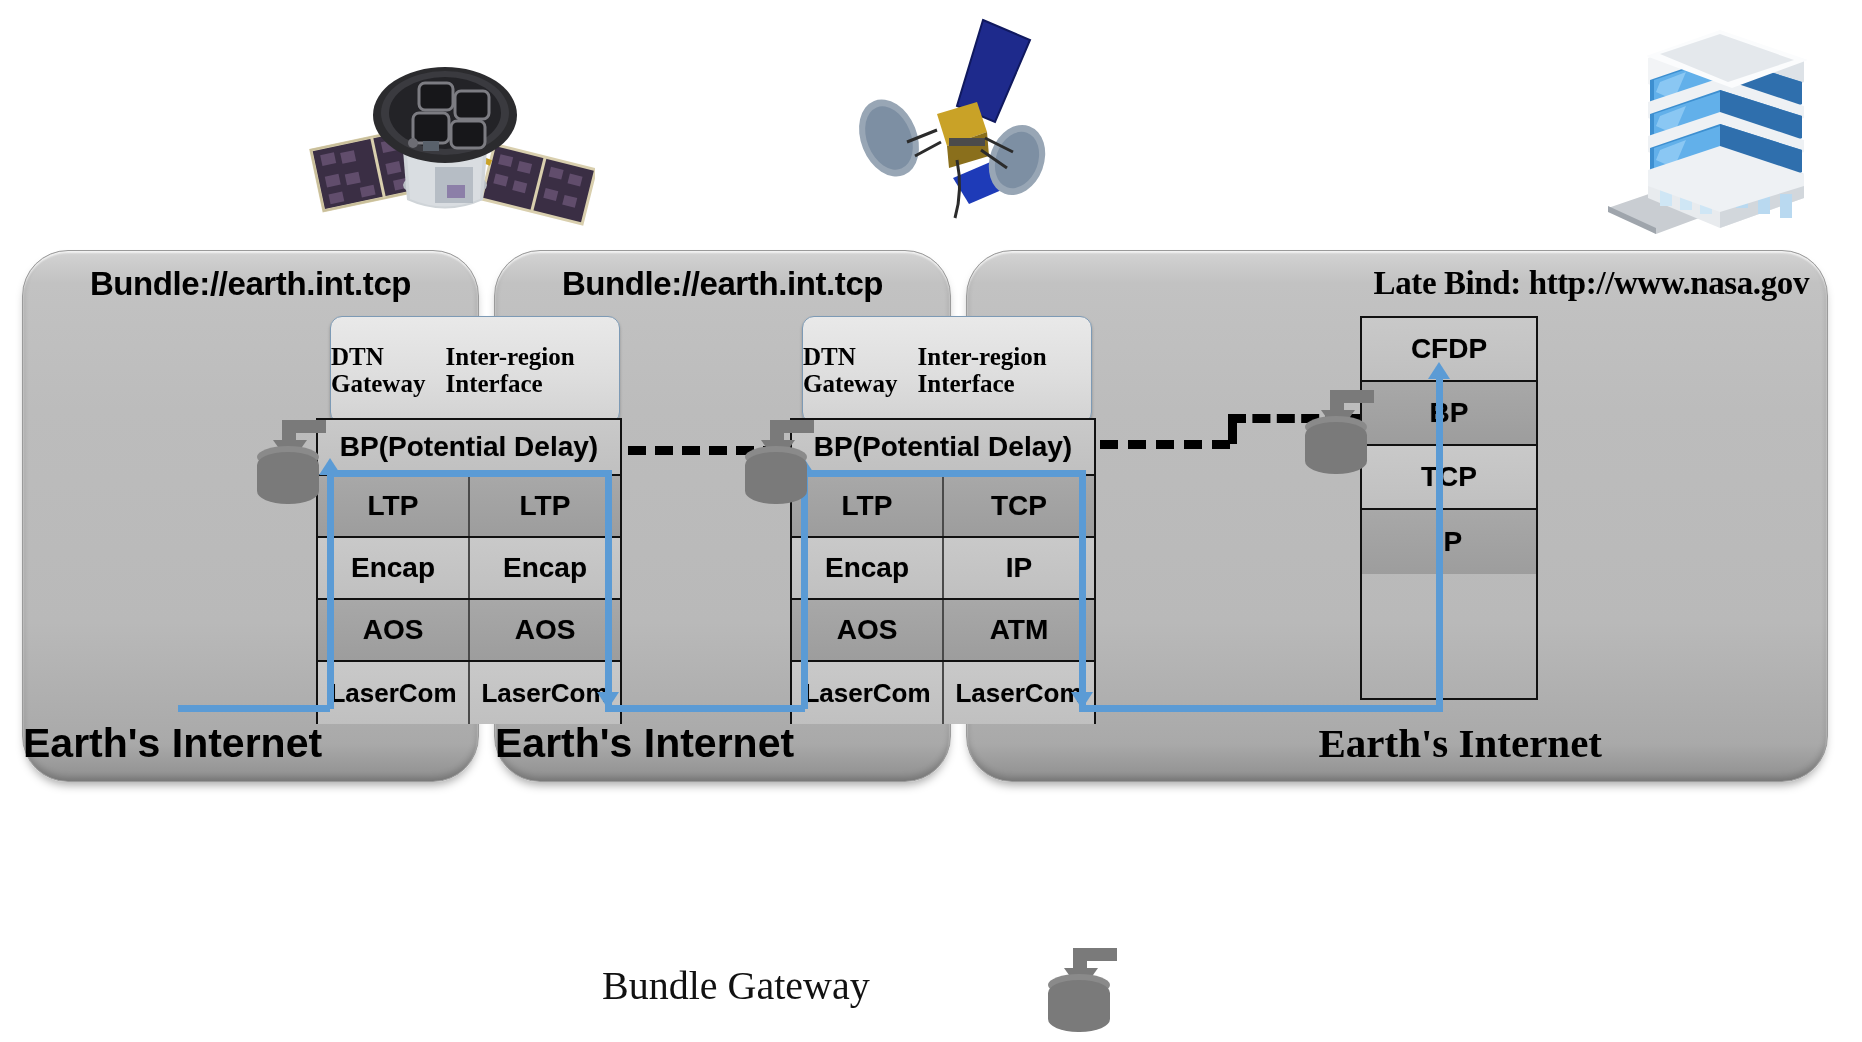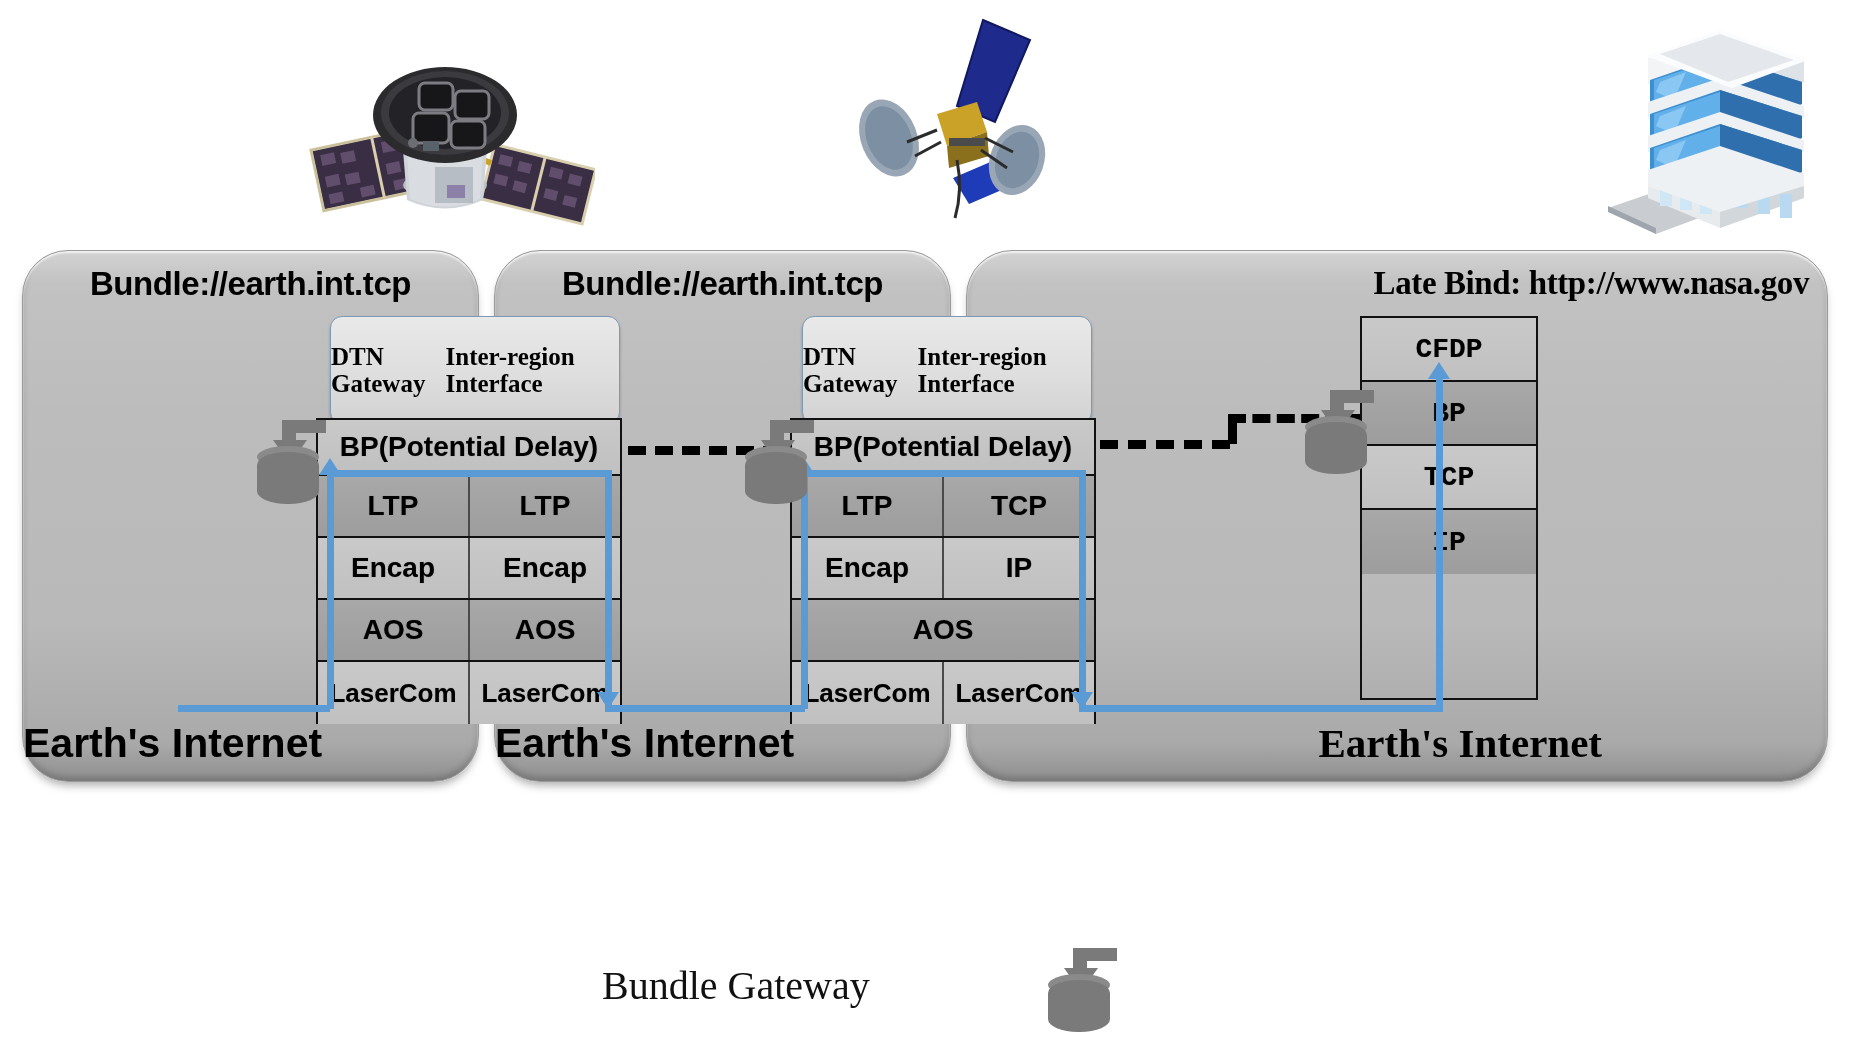--- a/index.html
+++ b/index.html
@@ -258,28 +258,29 @@
   <div class="row" style="height:62px;">
     <div class="cell dark">LTP</div>
     <div class="cell dark">TCP</div>
   </div>
   <div class="row" style="height:62px;">
     <div class="cell light">Encap</div>
     <div class="cell light">IP</div>
   </div>
   <div class="row" style="height:62px;">
     <div class="cell dark">AOS</div>
+    <div class="cell dark">ATM</div>
   </div>
   <div class="row" style="height:62px;">
     <div class="cell light" style="font-size:26px;">LaserCom</div>
     <div class="cell light" style="font-size:26px;">LaserCom</div>
   </div>
 </div>
 
-<div class="stack" style="left:1360px;top:316px;width:178px;height:384px;font-family:Liberation Mono, monospace;">
+<div class="stack" style="left:1360px;top:316px;width:178px;height:384px;">
   <div class="row" style="height:64px;">
     <div class="cell light">CFDP</div>
   </div>
   <div class="row" style="height:64px;">
     <div class="cell dark">BP</div>
   </div>
   <div class="row" style="height:64px;">
     <div class="cell light">TCP</div>
   </div>
   <div class="row" style="height:64px;">

